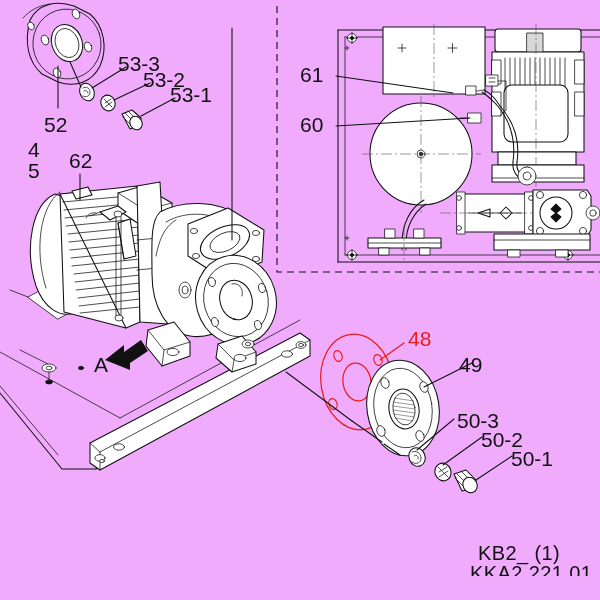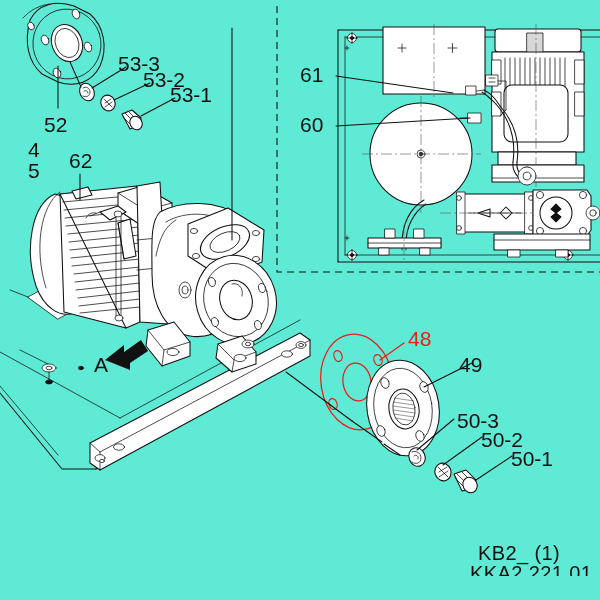--- a/index.html
+++ b/index.html
@@ -8,21 +8,21 @@
     padding: 0;
     background: #ffffff;
   }
   body {
     font-family: "Liberation Sans", sans-serif;
   }
   #stage {
     position: relative;
     width: 600px;
     height: 600px;
-    background: #5eead4;
+    background: #f0abfc;
     overflow: hidden;
   }
   #stage svg {
     position: absolute;
     top: 0;
     left: 0;
     width: 600px;
     height: 600px;
   }
   .lbl {

